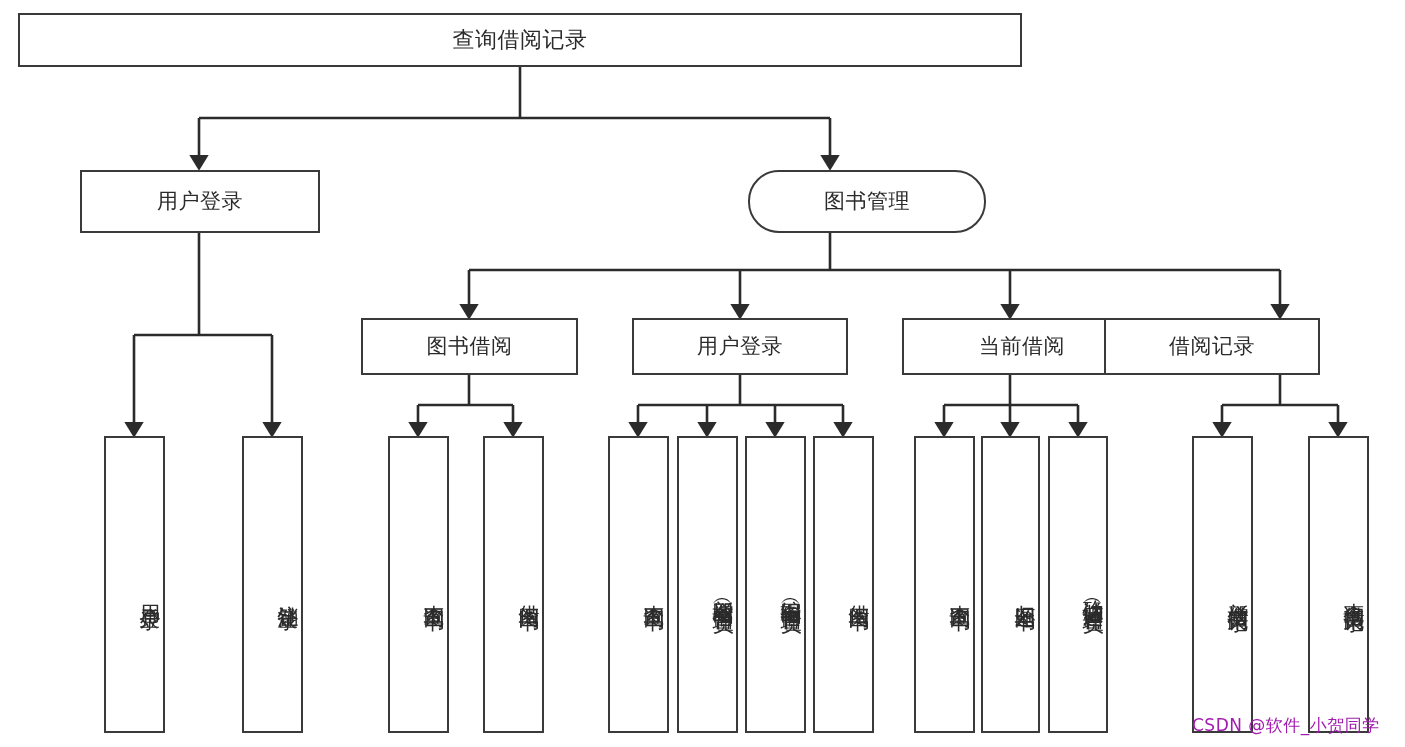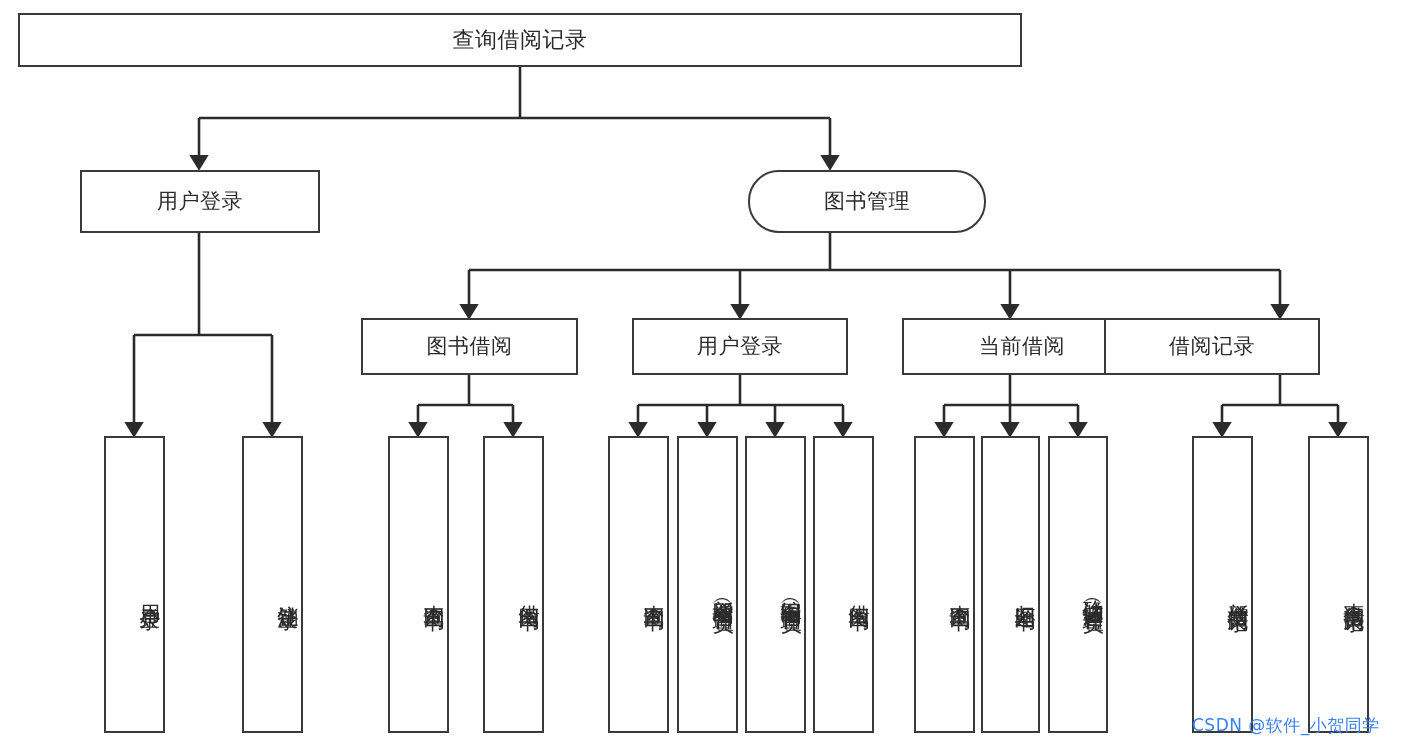--- a/index.html
+++ b/index.html
@@ -49,21 +49,21 @@
     letter-spacing: 2px;
     padding-top: 14px;
     align-items: flex-start;
     justify-content: center;
   }
   .node.root {
     font-size: 22px;
   }
   .watermark {
     position: absolute;
-    color: #3b82f6;
+    color: #a21caf;
     font-size: 17px;
     letter-spacing: 0.5px;
     white-space: nowrap;
     user-select: none;
   }
 </style>
 </head>
 <body>
 
 <div id="canvas">

